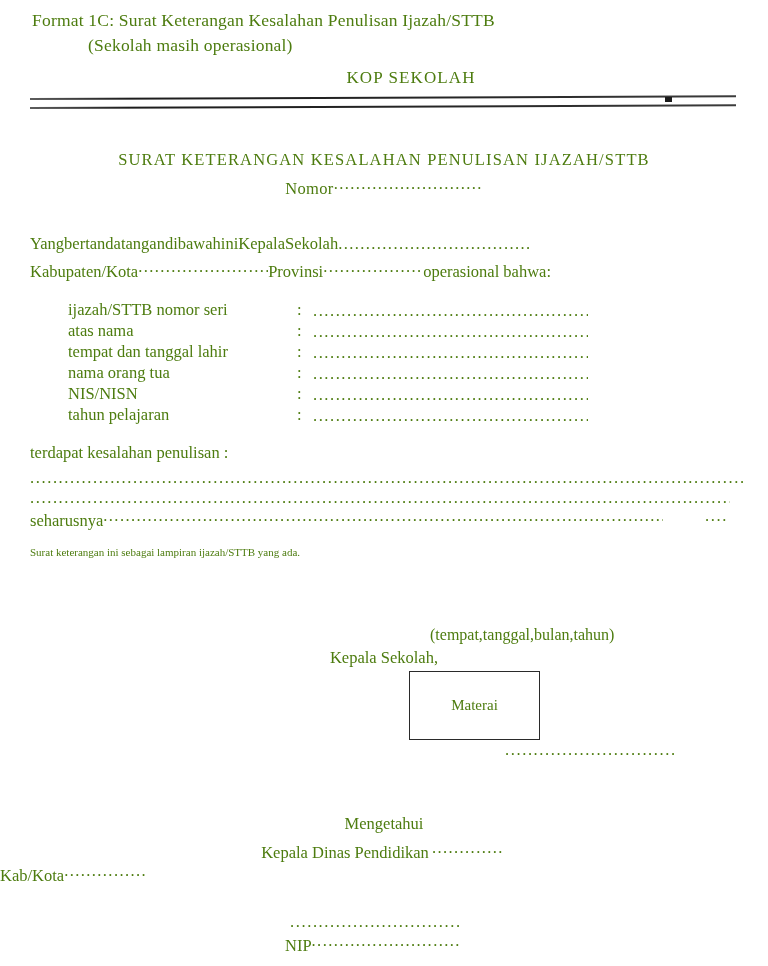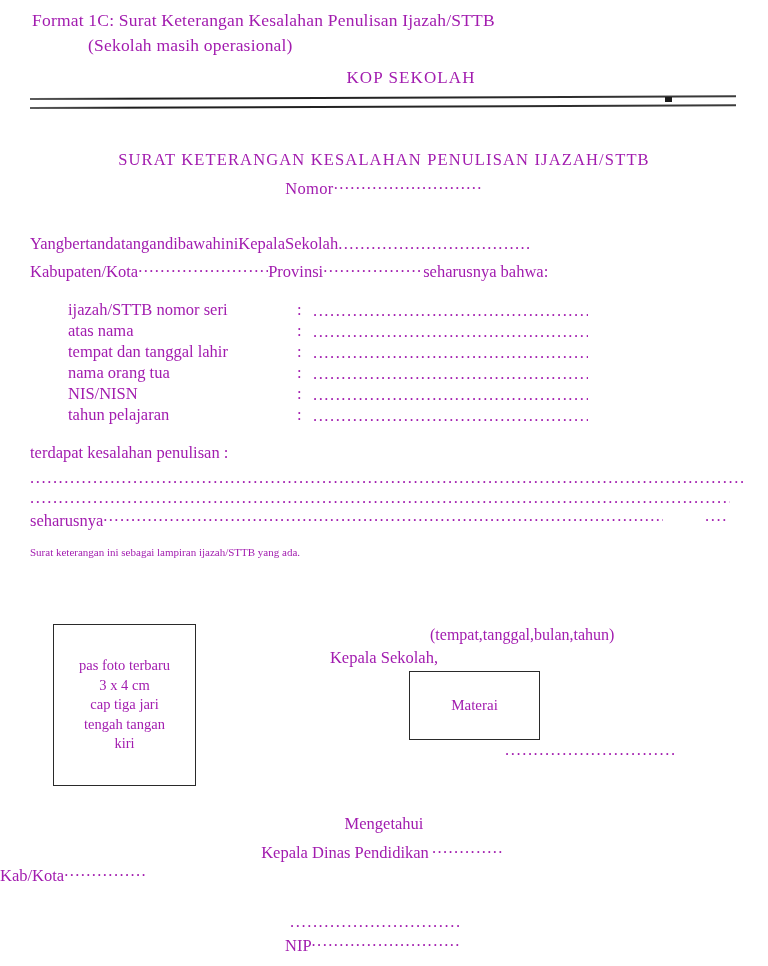--- a/index.html
+++ b/index.html
@@ -6,21 +6,21 @@
   html, body {
     margin: 0;
     padding: 0;
     background: #ffffff;
   }
   .page {
     position: relative;
     width: 768px;
     height: 966px;
     background: #ffffff;
-    color: #a21caf;
+    color: #4d7c0f;
     font-family: "Liberation Serif", "DejaVu Serif", serif;
     overflow: hidden;
   }
 
   
   .abs { position: absolute; }
   .ctr { text-align: center; }
   .nowrap { white-space: nowrap; }
 
   
@@ -199,21 +199,21 @@
     <span class="w">bertanda</span>
     <span class="w">tangan</span>
     <span class="w">di</span>
     <span class="w">bawah</span>
     <span class="w">ini</span>
     <span class="w">Kepala</span>
     <span class="w">Sekolah</span>
       <span class="dots fill" style="width:244px">...................................</span>
   </div>
   <div class="abs intro2">
-    <span>Kabupaten/Kota</span><span class="dots" style="width:130px">........................</span><span>Provinsi</span><span class="dots" style="width:100px">...................</span><span>seharusnya bahwa:</span>
+    <span>Kabupaten/Kota</span><span class="dots" style="width:130px">........................</span><span>Provinsi</span><span class="dots" style="width:100px">...................</span><span>operasional bahwa:</span>
   </div>
 
   <div class="abs fields">
     <div class="frow">
       <span class="flabel">ijazah/STTB  nomor seri</span>
       <span class="fcolon">:</span>
       <span class="fdots">...................................................</span>
     </div>
     <div class="frow">
       <span class="flabel">atas nama</span>
@@ -245,29 +245,20 @@
   <div class="abs kes-head nowrap">terdapat kesalahan penulisan :</div>
   <div class="dotline kes-d1">................................................................................................................................</div>
   <div class="dotline kes-d2">................................................................................................................................</div>
   <div class="abs seharusnya">
     <span>seharusnya</span><span class="dots">.............................................................................................................</span>
   </div>
   <div class="abs seh-tail">....</div>
 
   <div class="abs closing nowrap">Surat keterangan ini sebagai lampiran ijazah/STTB yang ada.</div>
 
-  <div class="abs photo-box">
-    <div class="photo-inner">
-      <div>pas foto terbaru</div>
-      <div>3 x 4 cm</div>
-      <div>cap tiga jari</div>
-      <div>tengah tangan</div>
-      <div>kiri</div>
-    </div>
-  </div>
 
   <div class="abs sig-place">(tempat,tanggal,bulan,tahun)</div>
   <div class="abs sig-role">Kepala Sekolah,</div>
   <div class="abs materai-box">
     <span>Materai</span>
   </div>
   <div class="abs sig-dots">..............................</div>
 
   <div class="abs kn-1">Mengetahui</div>
   <div class="abs kn-2">

